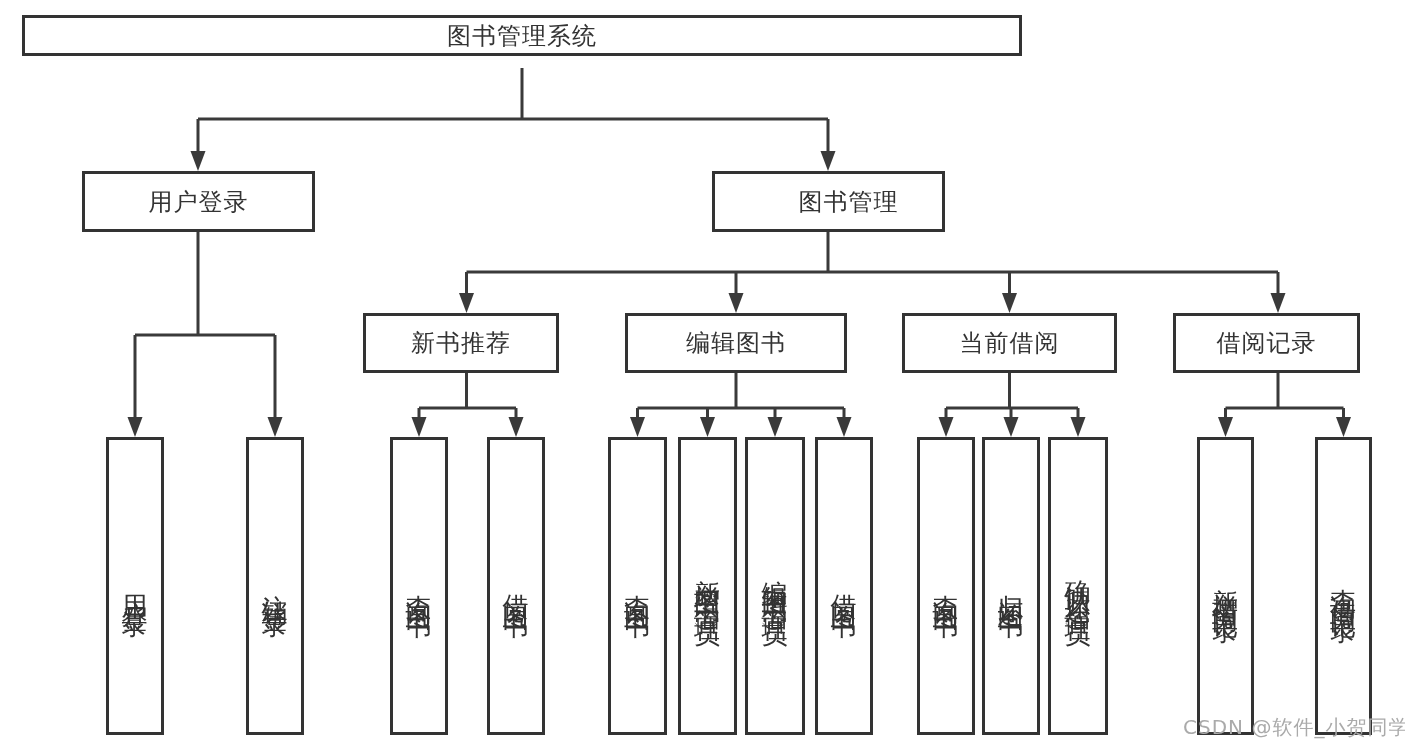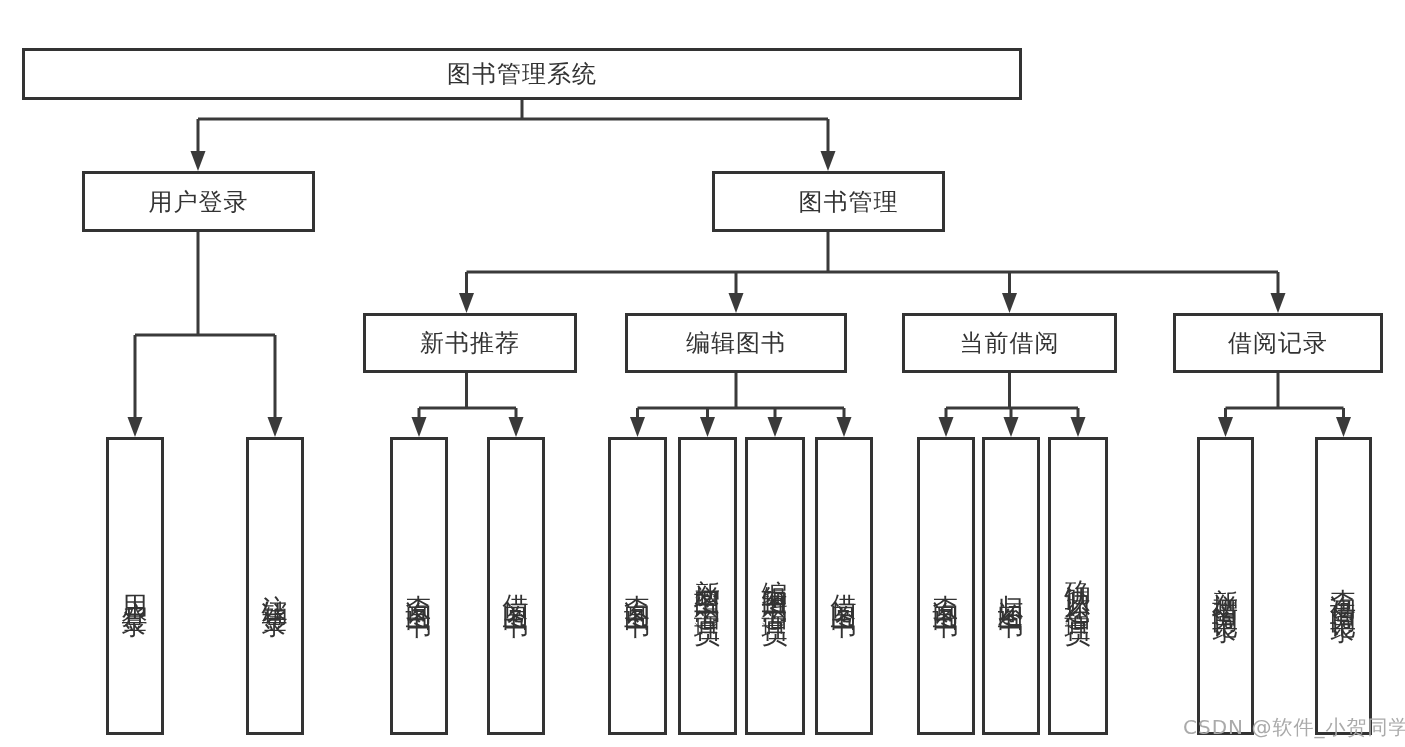--- a/index.html
+++ b/index.html
@@ -8,29 +8,29 @@
     position:relative; width:1405px; height:747px;
     background:#ffffff; overflow:hidden; color:#333333;
   }
   .node {
     position:absolute; box-sizing:border-box;
     border:3px solid #333333; background:#ffffff;
     display:flex; align-items:center; justify-content:center;
     color:#333333;
   }
   .hnode { font-size:24px; letter-spacing:1px; }
-  .root  { left:22px;  top:15px;  width:1000px; height:52px;margin-top:33px; }
+  .root  { left:22px;  top:15px;  width:1000px; height:41px; }
   .lvl2  { top:171px; height:61px; width:233px; }
   .n-userlogin { left:82px; }
   .n-bookmgmt  { left:712px;padding-left:40px; }
   .lvl3  { top:313px; height:60px; }
-  .n-newbook { left:363px; width:214px; }
+  .n-newbook { left:363px; width:196px; }
   .n-borrow  { left:625px; width:222px; }
   .n-current { left:902px; width:215px; }
-  .n-records { left:1173px; width:210px; }
+  .n-records { left:1173px; width:187px; }
   .leaf { top:437px; height:298px; width:58px; }
   .leaf > span {
     writing-mode:vertical-rl; text-orientation:mixed;
     font-size:26px; letter-spacing:6px; line-height:1;
     color:#333333; white-space:nowrap;
   }
   #connectors { position:absolute; left:0; top:0; width:1405px; height:747px; }
   #connectors path { stroke:#3a3a3a; stroke-width:3; fill:none; }
   #connectors polygon { fill:#3a3a3a; }
   .watermark {

